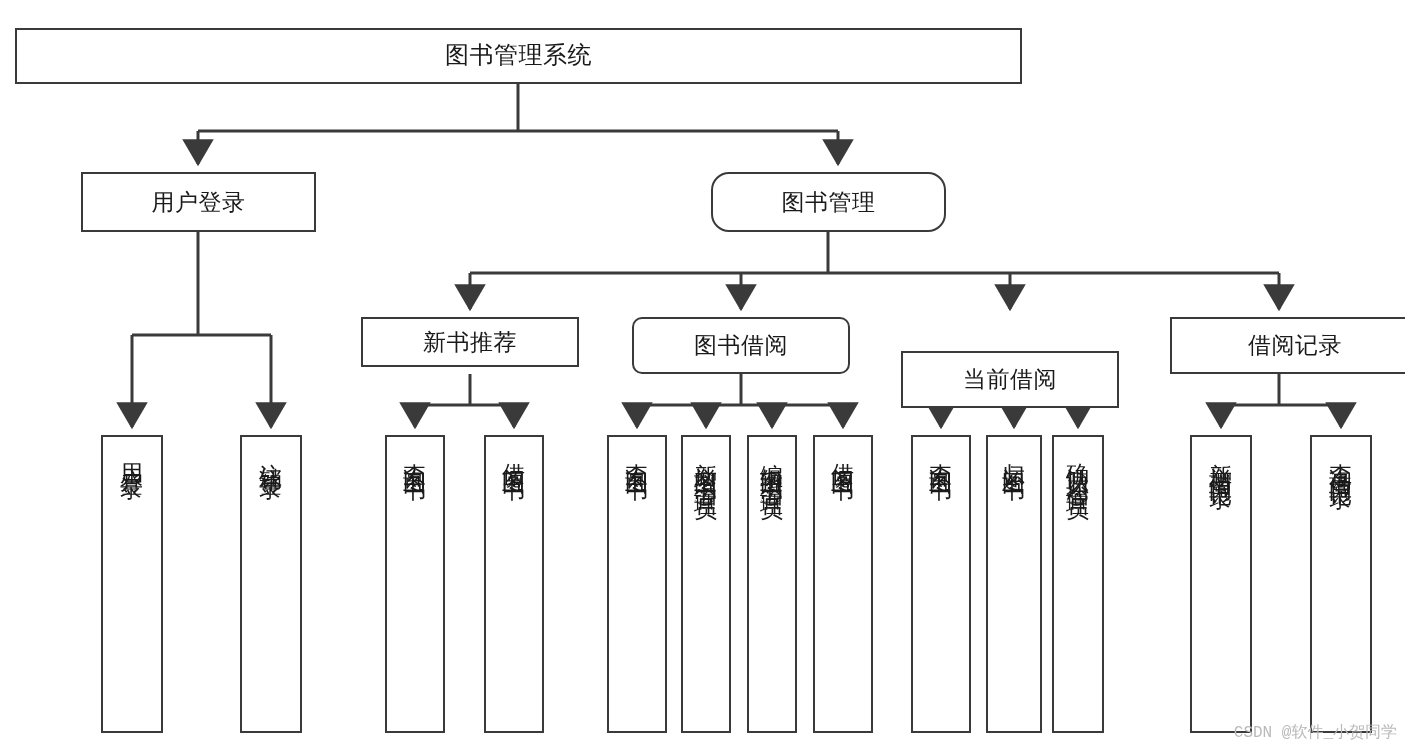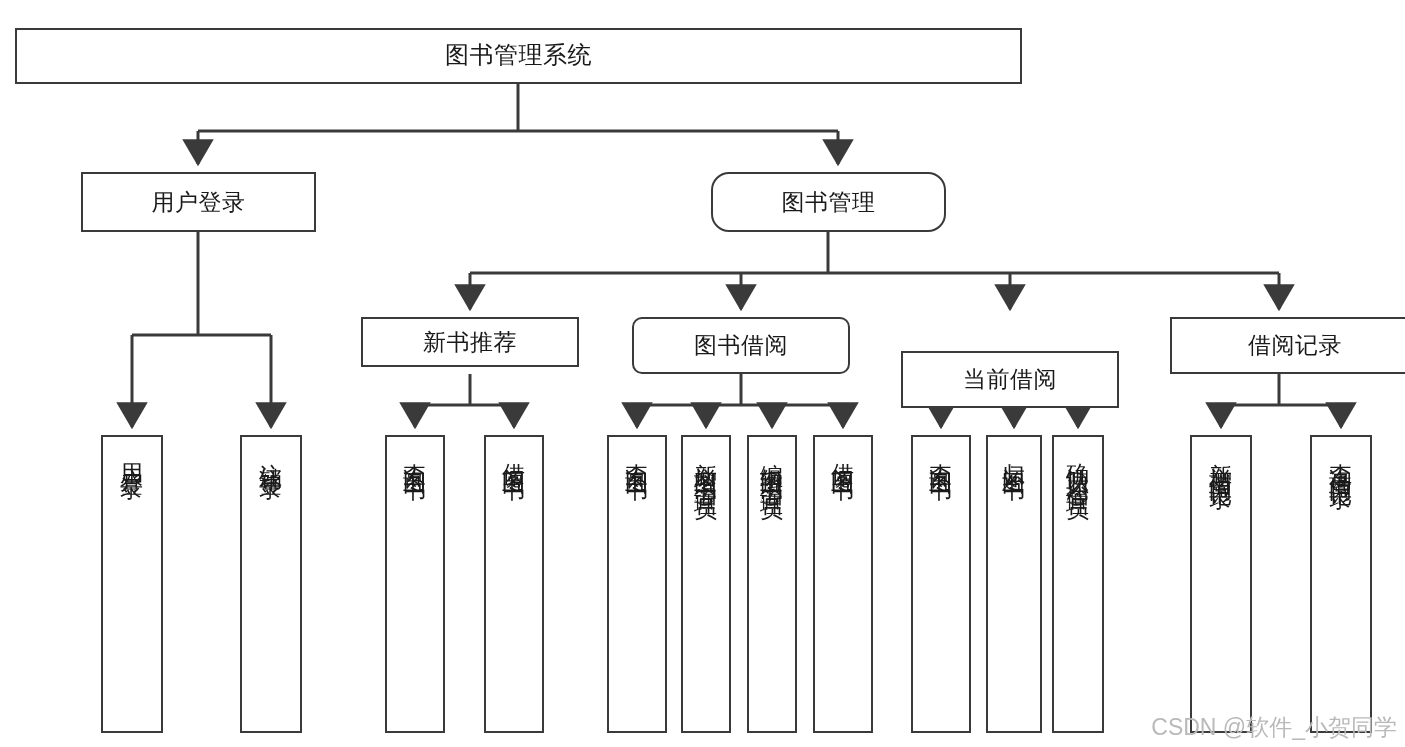--- a/index.html
+++ b/index.html
@@ -56,25 +56,25 @@
     writing-mode: vertical-rl;
     text-orientation: upright;
     font-size: 23px;
     letter-spacing: 5px;
     text-align: left;
   }
   .watermark {
     position: absolute;
     right: 8px;
     bottom: 4px;
-    font-size: 23px;
+    font-size: 16px;
     color: #b9b9b9;
     z-index: 3;
     white-space: nowrap;
-    font-family: Liberation Sans, sans-serif;
+    font-family: Liberation Mono, monospace;
   }
 </style>
 </head>
 <body>
 
 <div id="canvas">
 
   <svg id="edges" viewBox="0 0 1405 747" xmlns="http://www.w3.org/2000/svg">
     <defs>
       <marker id="arrow" viewBox="0 0 12 14" refX="11" refY="7" markerWidth="9" markerHeight="11" orient="auto-start-reverse">

